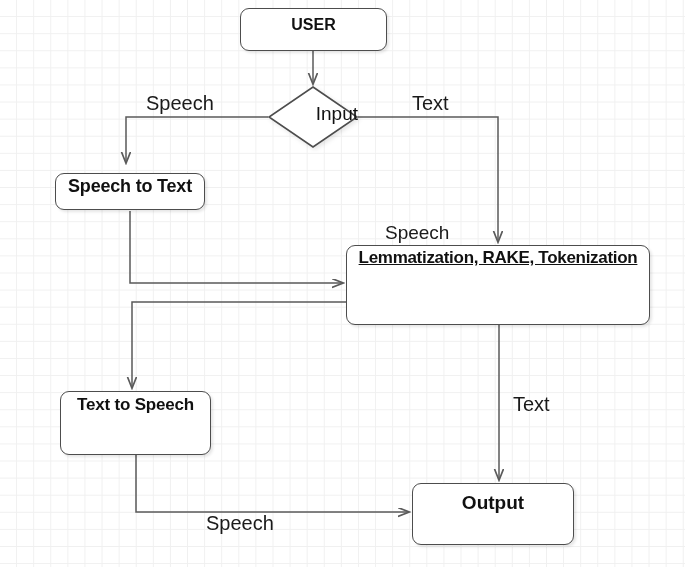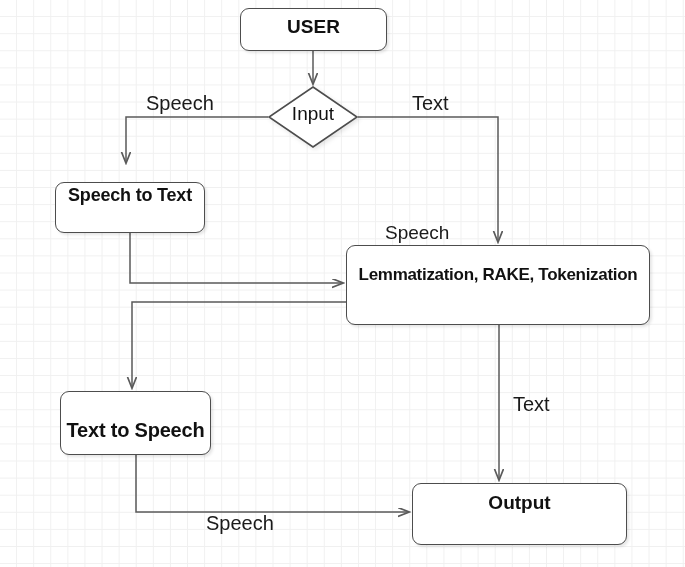--- a/index.html
+++ b/index.html
@@ -32,47 +32,47 @@
     position: absolute;
     left: 0;
     right: 0;
     top: 3px;
     text-align: center;
     font-weight: bold;
     color: #111111;
     white-space: nowrap;
   }
   #node-user { left: 240px; top: 8px; width: 147px; height: 43px; }
-  #node-user .node-label { font-size: 19px; top: 7px; }
+  #node-user .node-label { font-size: 16px; top: 7px; }
 
-  #node-stt { left: 55px; top: 182px; width: 150px; height: 51px; }
+  #node-stt { left: 55px; top: 173px; width: 150px; height: 37px; }
   #node-stt .node-label { font-size: 18px; top: 2px; letter-spacing: -0.2px; }
 
   #node-beebot { left: 346px; top: 245px; width: 304px; height: 80px; }
-  #node-beebot .node-label { font-size: 17px; top: 19px; letter-spacing: -0.3px; }
+  #node-beebot .node-label { font-size: 17px; top: 2px; letter-spacing: -0.3px; text-decoration: underline; }
 
   #node-tts { left: 60px; top: 391px; width: 151px; height: 64px; }
-  #node-tts .node-label { font-size: 20px; top: 3px; letter-spacing: -0.2px; margin-top: 24px; }
+  #node-tts .node-label { font-size: 17px; top: 3px; letter-spacing: -0.2px; }
 
-  #node-output { left: 412px; top: 483px; width: 215px; height: 62px; padding-left: 27px; }
+  #node-output { left: 412px; top: 483px; width: 162px; height: 62px; padding-left: 27px; }
   #node-output .node-label { font-size: 19px; top: 8px; }
 
   
   #node-input {
     position: absolute;
     left: 268px;
     top: 86px;
     width: 90px;
     height: 62px;
   }
   #node-input svg { display: block; overflow: visible; }
   #node-input .diamond-label {
     position: absolute;
     left: 0; right: 0; top: 17px;
-    text-align: center;
+    text-align: right;
     font-size: 19px;
     color: #111111;
     white-space: nowrap;
   }
 
   .edge-label {
     position: absolute;
     font-size: 20px;
     color: #1a1a1a;
     white-space: nowrap;

